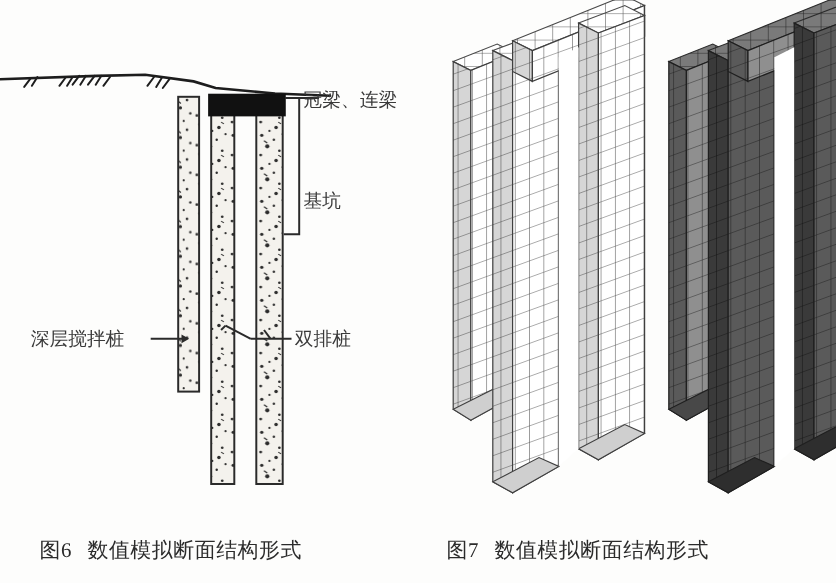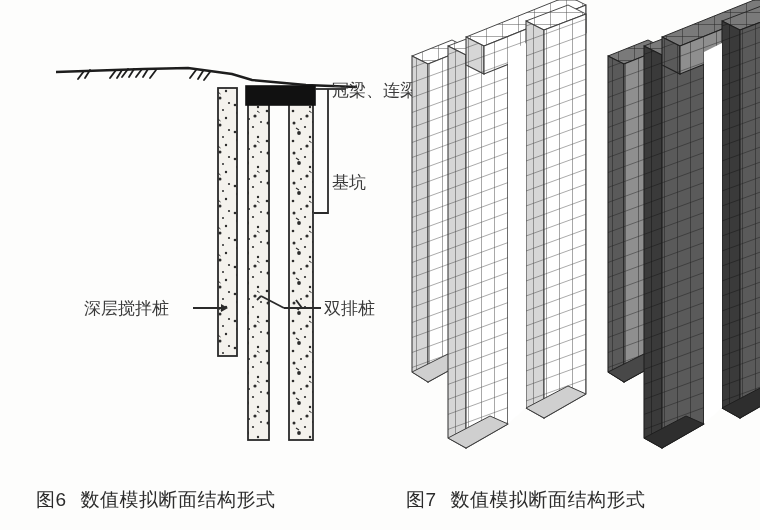--- a/index.html
+++ b/index.html
@@ -8,31 +8,31 @@
     background:#ffffff;
     font-family:"Liberation Serif","DejaVu Serif",serif;
     overflow:hidden;
     position:relative;
   }
   #page{position:absolute;left:0;top:0;width:760px;height:530px;background:#fdfdfc;}
 
   .fig{position:absolute;}
 
   
-  #fig6{left:16px;top:0;width:400px;height:470px;padding-left:40px;}
+  #fig6{left:0;top:0;width:400px;height:470px;}
   #fig6 svg{display:block;}
 
   
   #fig7{left:390px;top:0;width:370px;height:470px;}
   #fig7 svg{display:block;}
 
   
   .caption{
     position:absolute;
-    font-family:Liberation Sans, sans-serif;
+    font-family:Liberation Serif, serif;
     font-size:19px;
     color:#2b2b2b;
     letter-spacing:.5px;
     white-space:nowrap;
   }
   #cap6{left:36px;top:487px;}
   #cap7{left:406px;top:487px;}
   .cap-num{margin-right:14px;}
 
   

